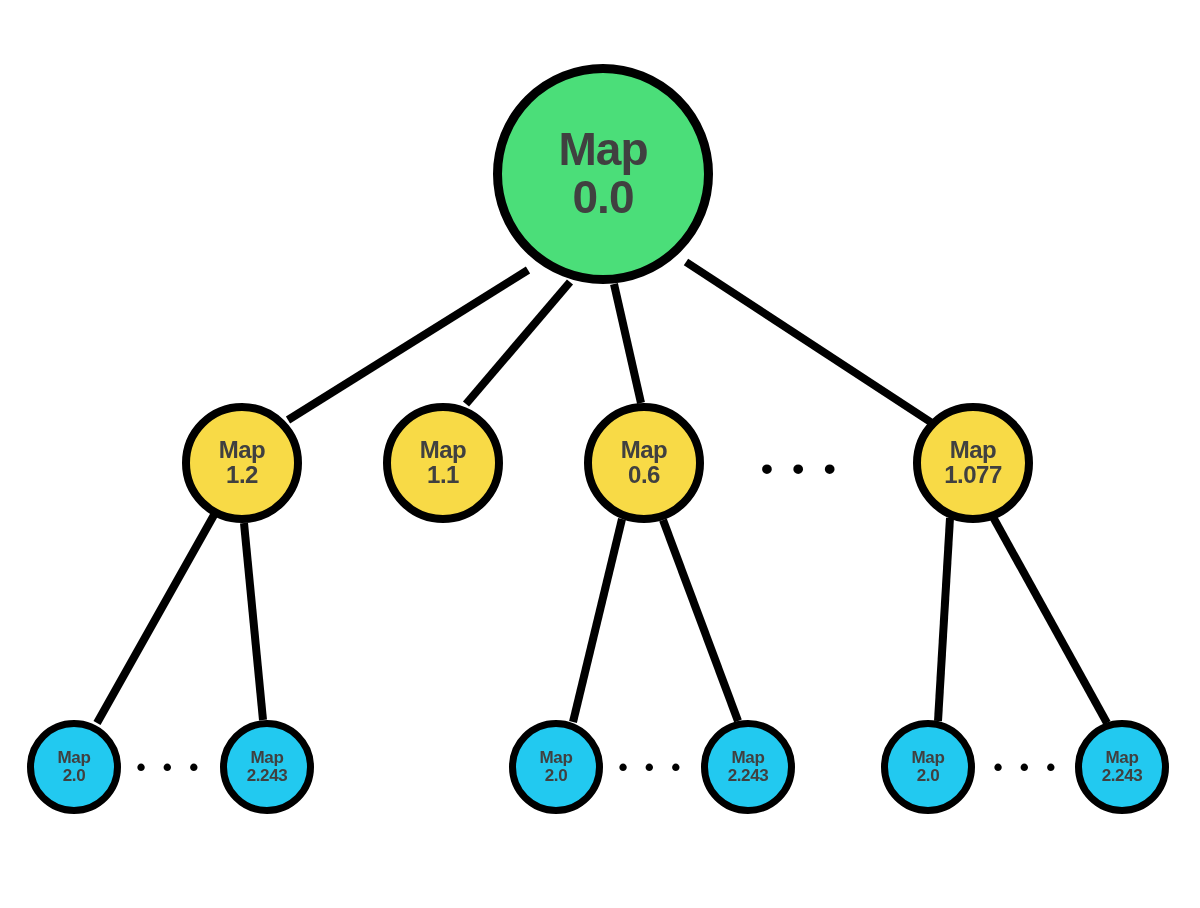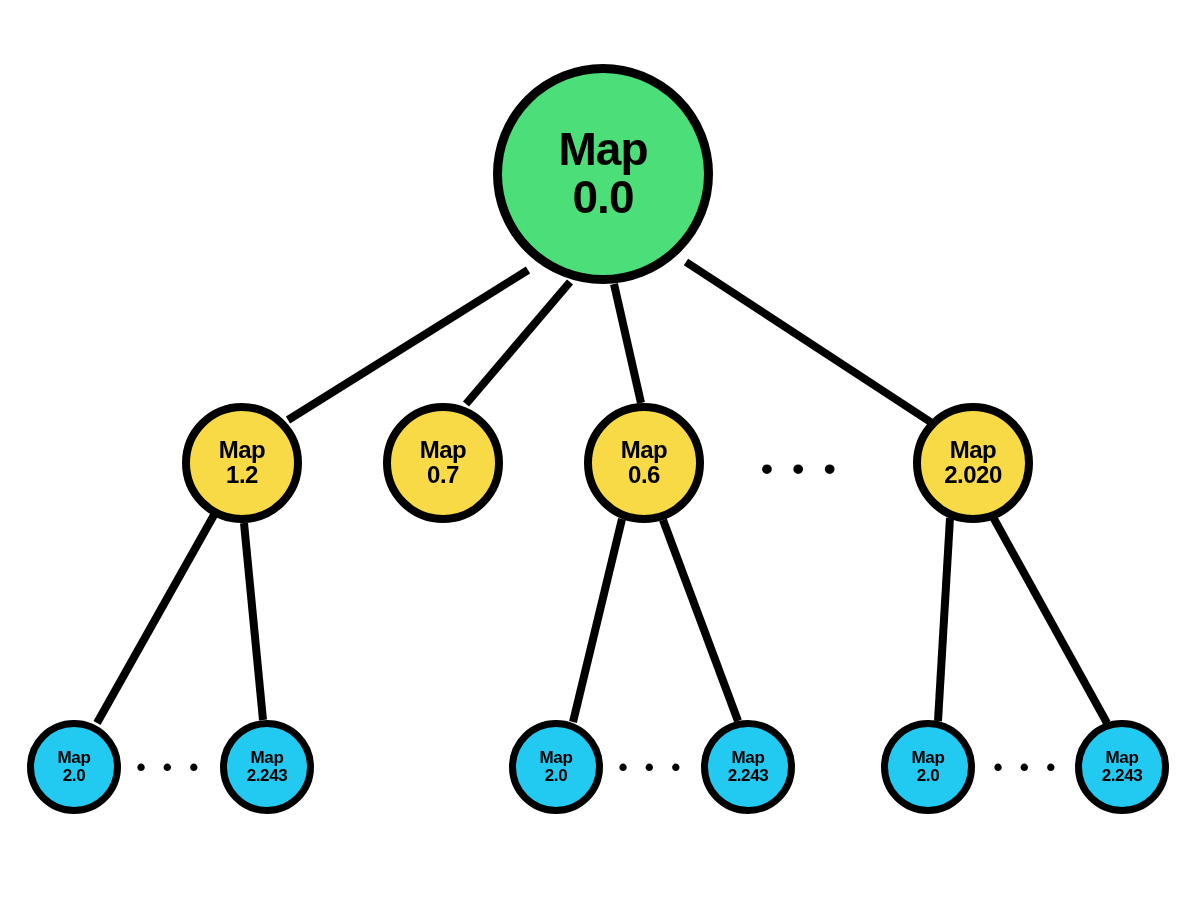--- a/index.html
+++ b/index.html
@@ -26,21 +26,21 @@
   .node {
     position: absolute;
     box-sizing: border-box;
     border-radius: 50%;
     border: 8px solid #000000;
     display: flex;
     flex-direction: column;
     align-items: center;
     justify-content: center;
     line-height: 1.04;
-    color: #000000;
+    color: #404040;
     font-weight: 700;
     text-align: center;
     letter-spacing: -0.3px;
   }
   .node-root {
     border-width: 9px;
     font-size: 46px;
     letter-spacing: -1px;
   }
   .node-mid {
@@ -85,29 +85,29 @@
 <div class="node node-root" style="left: 493px; top: 64px; width: 220px; height: 220px; background: rgb(75, 222, 121); border-color: rgb(0, 0, 0);">
       <span class="node-line-1">Map</span>
       <span class="node-line-2">0.0</span>
     </div>
     <div class="node node-mid" style="left: 182px; top: 403px; width: 120px; height: 120px; background: rgb(248, 218, 70); border-color: rgb(0, 0, 0);">
       <span class="node-line-1">Map</span>
       <span class="node-line-2">1.2</span>
     </div>
     <div class="node node-mid" style="left: 383px; top: 403px; width: 120px; height: 120px; background: rgb(248, 218, 70); border-color: rgb(0, 0, 0);">
       <span class="node-line-1">Map</span>
-      <span class="node-line-2">0.7</span>
+      <span class="node-line-2">1.1</span>
     </div>
     <div class="node node-mid" style="left: 584px; top: 403px; width: 120px; height: 120px; background: rgb(248, 218, 70); border-color: rgb(0, 0, 0);">
       <span class="node-line-1">Map</span>
       <span class="node-line-2">0.6</span>
     </div>
     <div class="node node-mid" style="left: 913px; top: 403px; width: 120px; height: 120px; background: rgb(248, 218, 70); border-color: rgb(0, 0, 0);">
       <span class="node-line-1">Map</span>
-      <span class="node-line-2">2.020</span>
+      <span class="node-line-2">1.077</span>
     </div>
     <div class="node node-leaf" style="left: 27px; top: 720px; width: 94px; height: 94px; background: rgb(34, 201, 240); border-color: rgb(0, 0, 0);">
       <span class="node-line-1">Map</span>
       <span class="node-line-2">2.0</span>
     </div>
     <div class="node node-leaf" style="left: 220px; top: 720px; width: 94px; height: 94px; background: rgb(34, 201, 240); border-color: rgb(0, 0, 0);">
       <span class="node-line-1">Map</span>
       <span class="node-line-2">2.243</span>
     </div>
     <div class="node node-leaf" style="left: 509px; top: 720px; width: 94px; height: 94px; background: rgb(34, 201, 240); border-color: rgb(0, 0, 0);">

